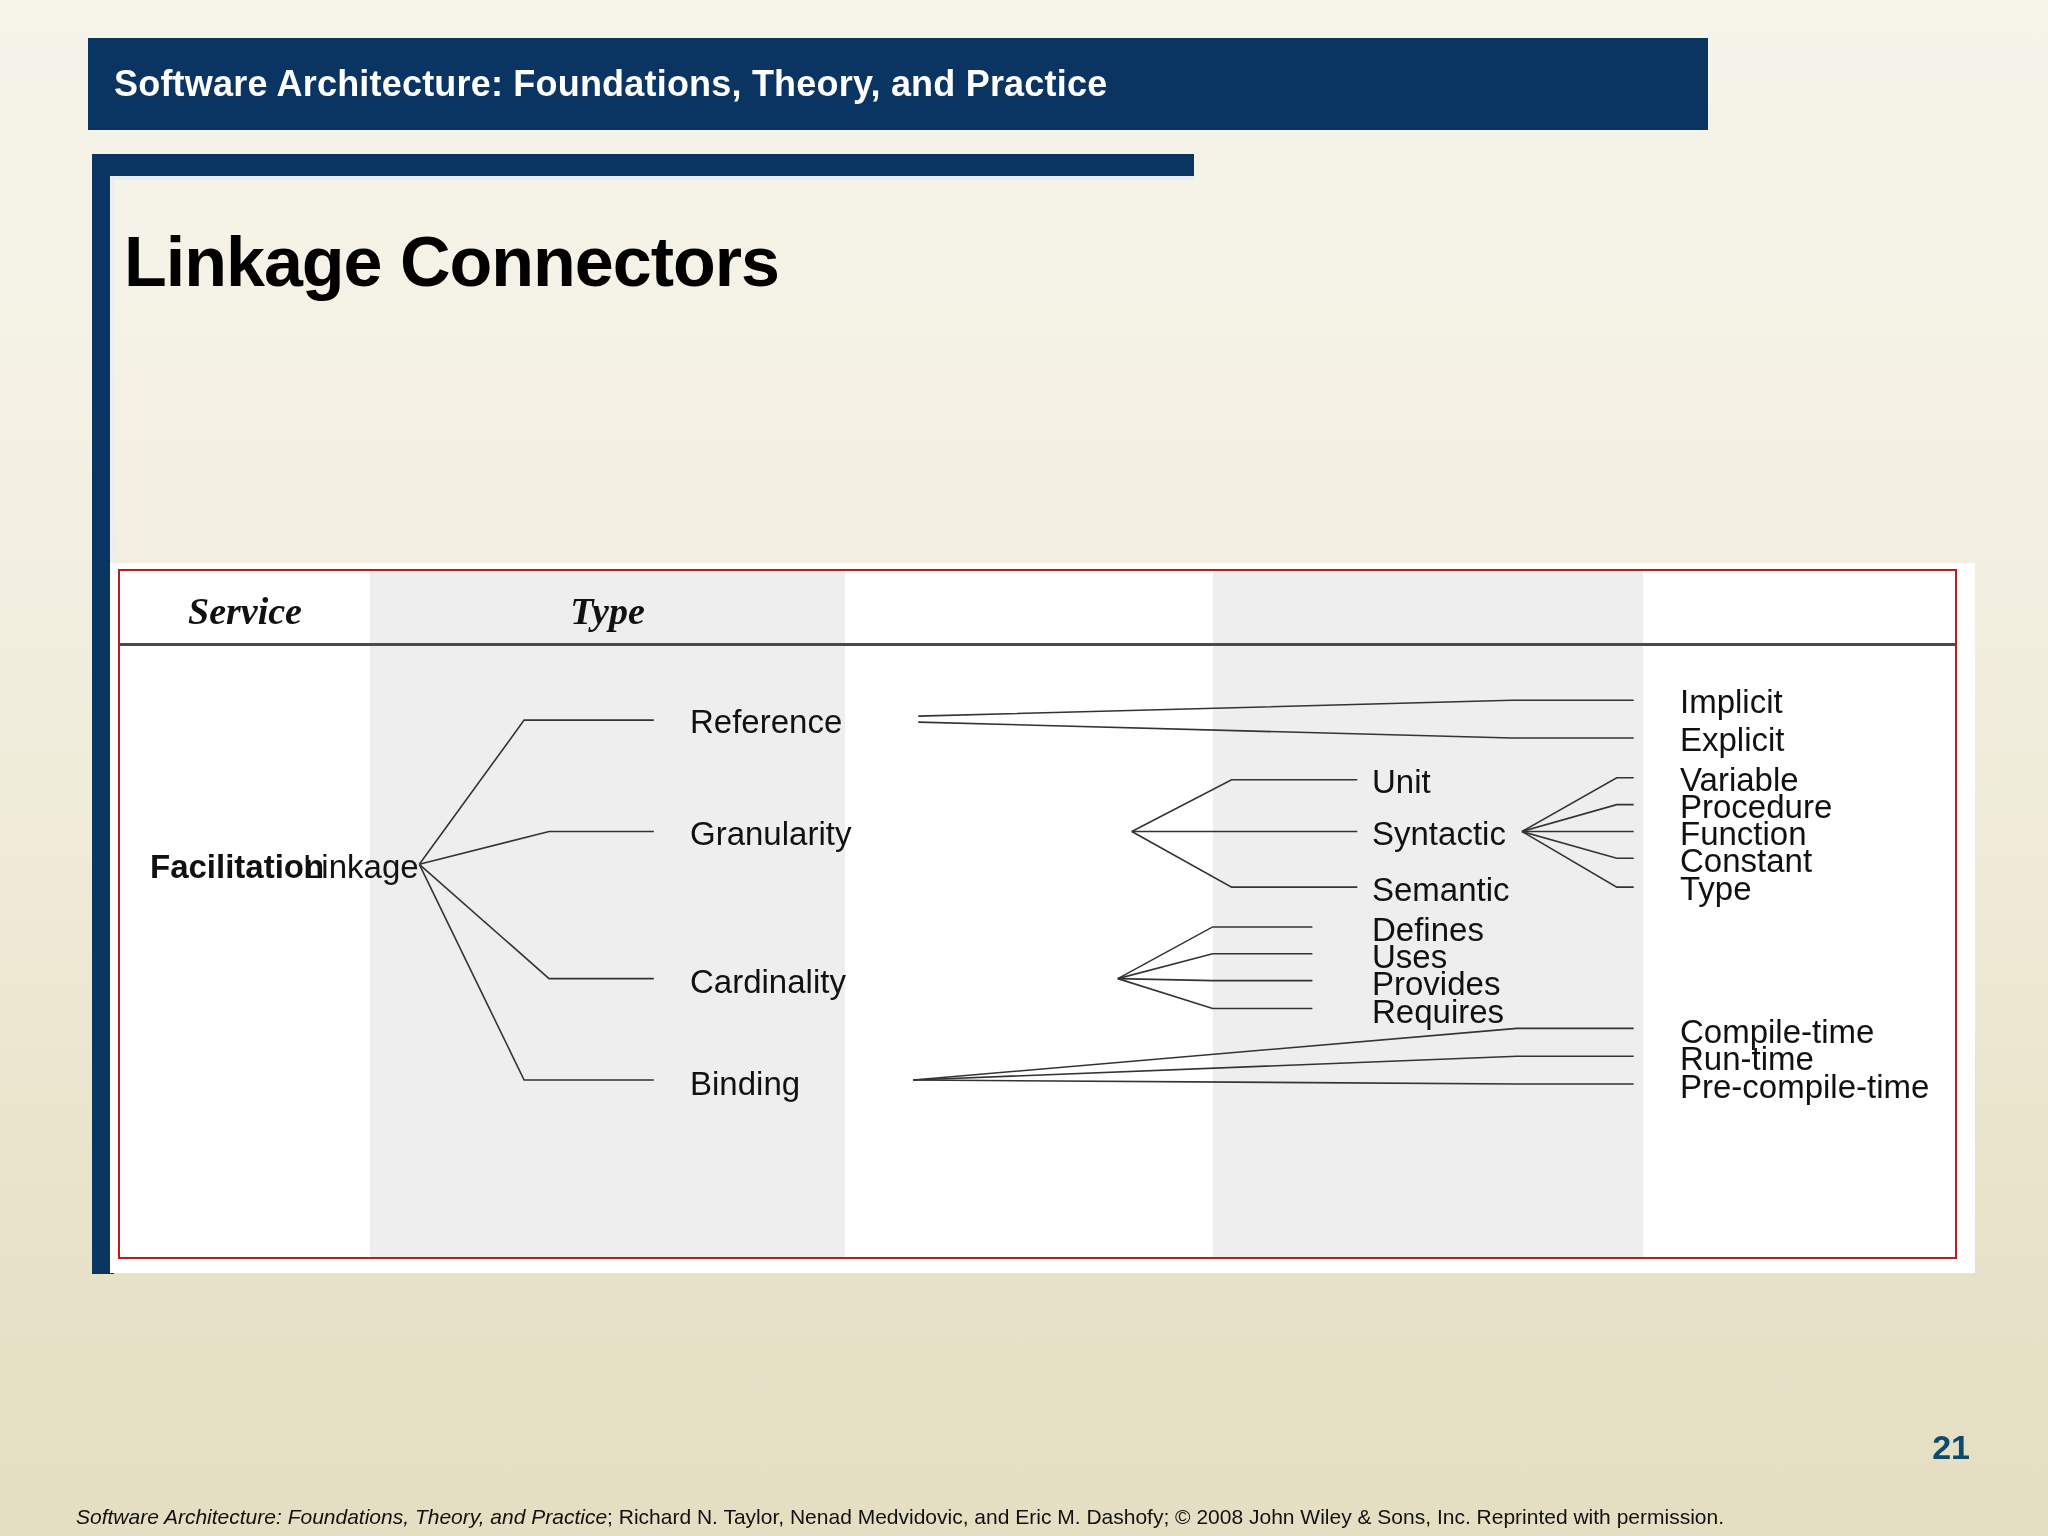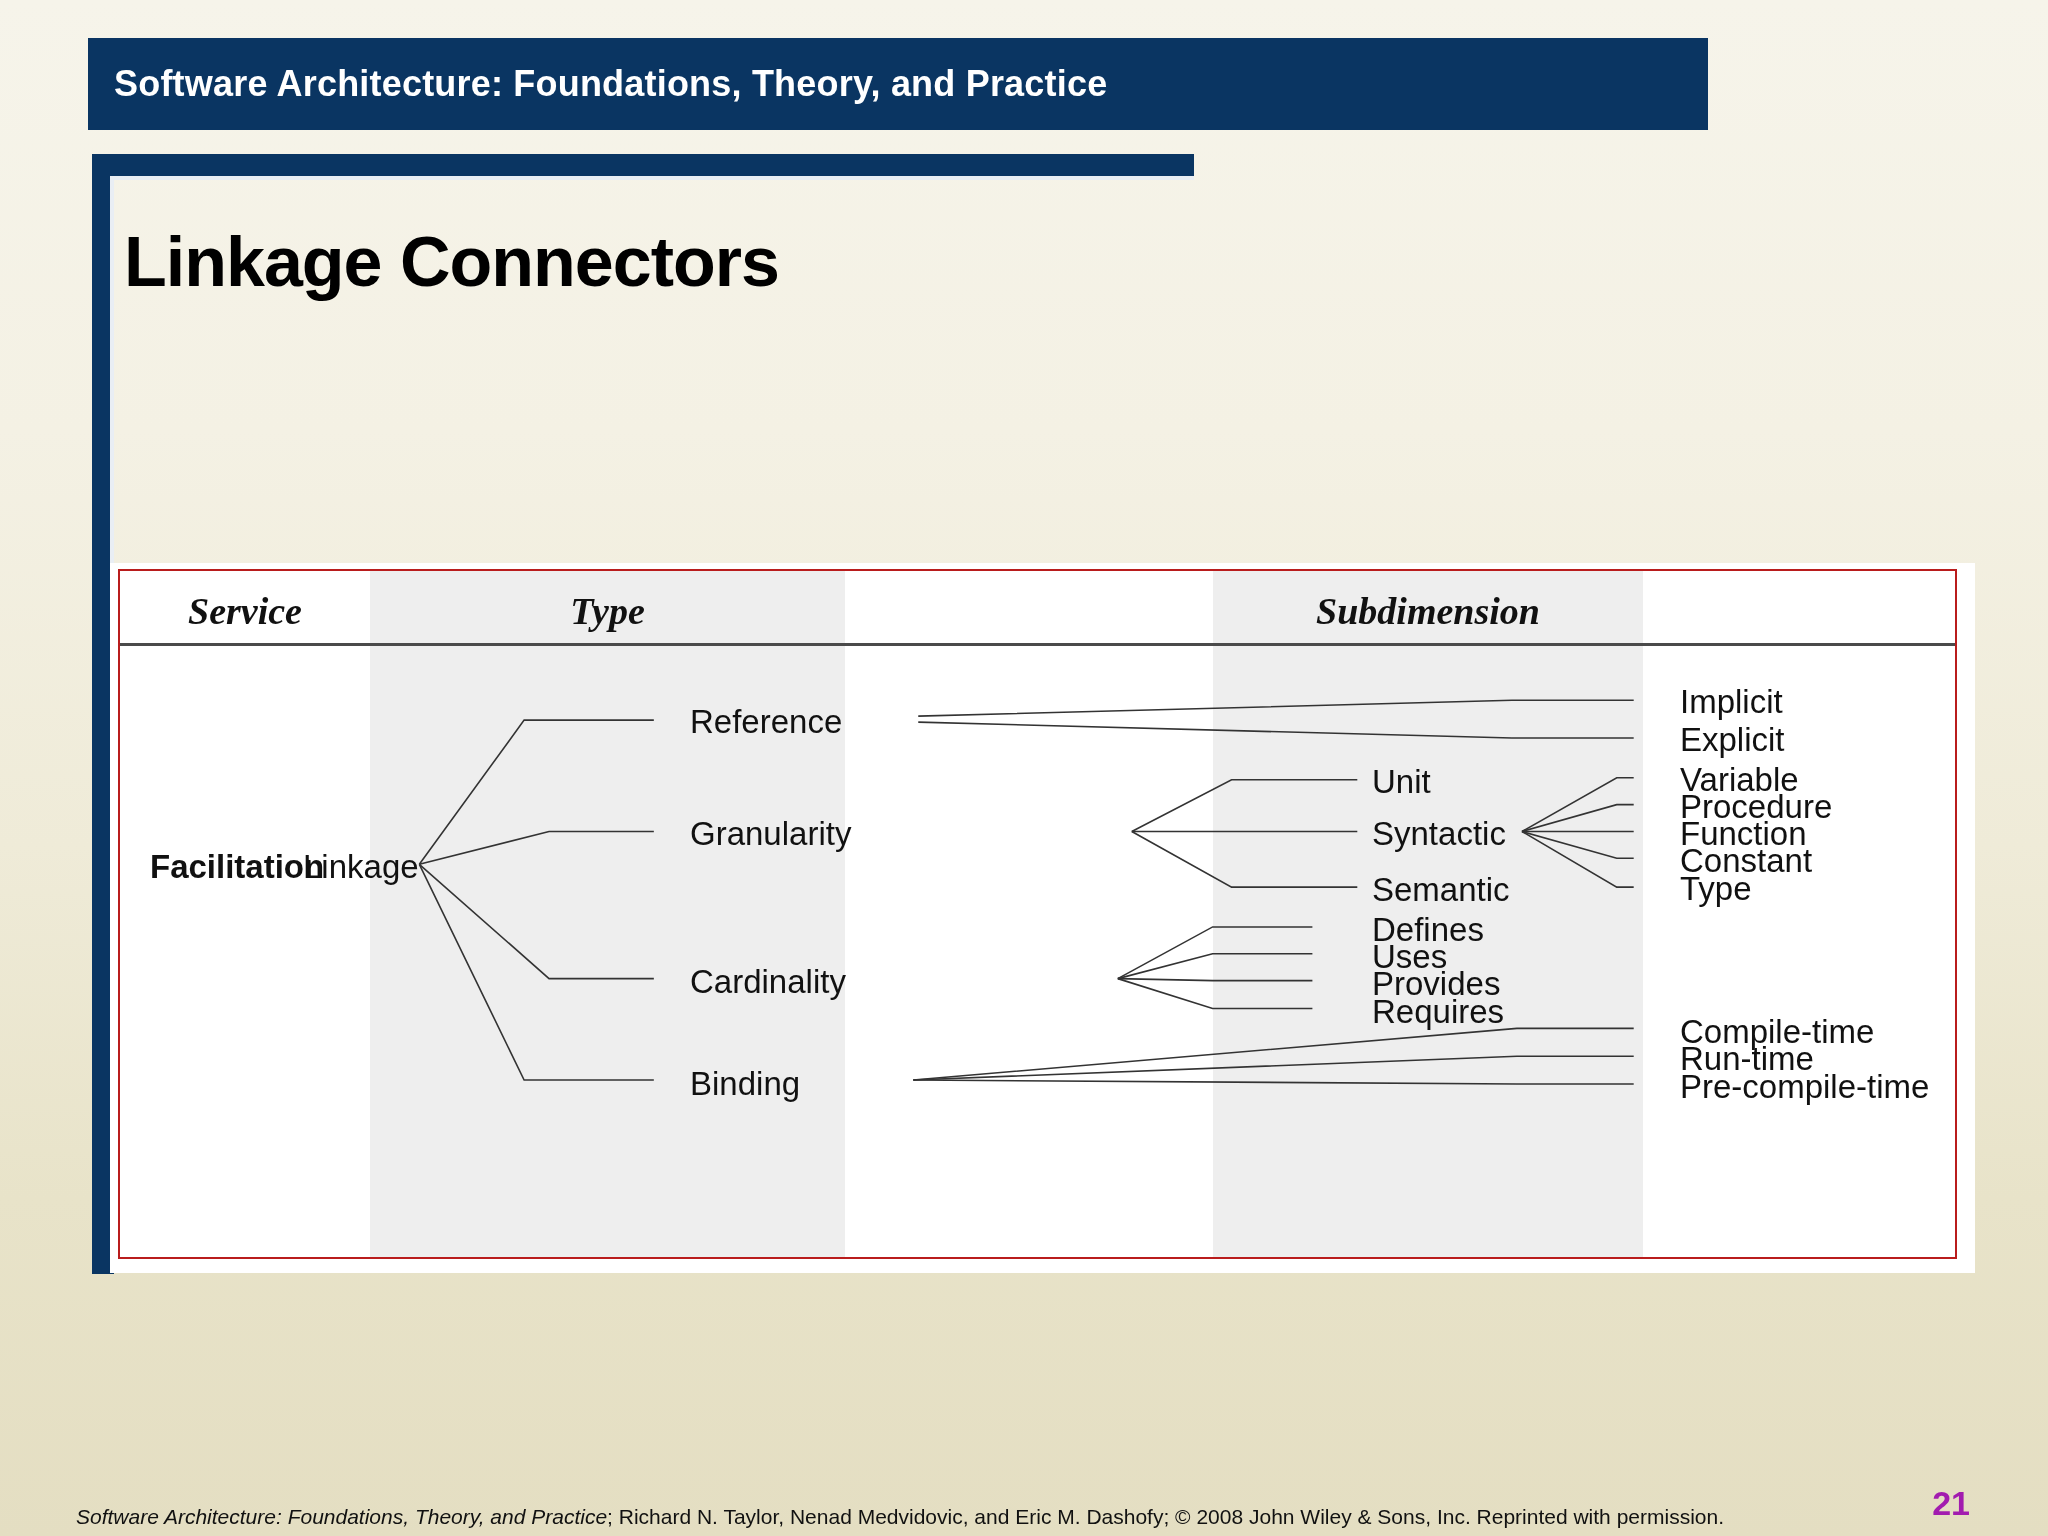--- a/index.html
+++ b/index.html
@@ -156,24 +156,24 @@
     top: 0;
     width: 100%;
     height: 100%;
     pointer-events: none;
   }
 
   
   #page-number {
     position: absolute;
     right: 78px;
-    top: 1484px;
+    top: 1428px;
     font-size: 34px;
     font-weight: bold;
-    color: #a21caf;
+    color: #0c4a6e;
   }
 
   
   #footer {
     position: absolute;
     left: 76px;
     top: 1505px;
     font-size: 21px;
     color: #111111;
     white-space: nowrap;
@@ -199,21 +199,20 @@
 <div id="figure-frame">
   <div id="figure-table">
 
     <div class="col-stripe" style="left:250px; width:475px;"></div>
     <div class="col-stripe" style="left:1093px; width:430px;"></div>
 
     <div id="header-rule"></div>
 
     <div class="col-header" style="left:0px;    width:250px;">Service</div>
     <div class="col-header" style="left:250px;  width:475px;">Type</div>
-    <div class="col-header" style="left:1093px; width:430px;">Subdimension</div>
 
     <svg id="connector-layer" viewBox="0 0 1839 690" preserveAspectRatio="none">
       <g stroke="#333333" stroke-width="1.6" fill="none" shape-rendering="geometricPrecision">
 
         <path d="M300,295 L405,150 L535,150"></path>
         <path d="M300,295 L430,262 L535,262"></path>
         <path d="M300,295 L430,410 L535,410"></path>
         <path d="M300,295 L405,512 L535,512"></path>
 
         <path d="M800,146 L1395,130 L1517,130"></path>

